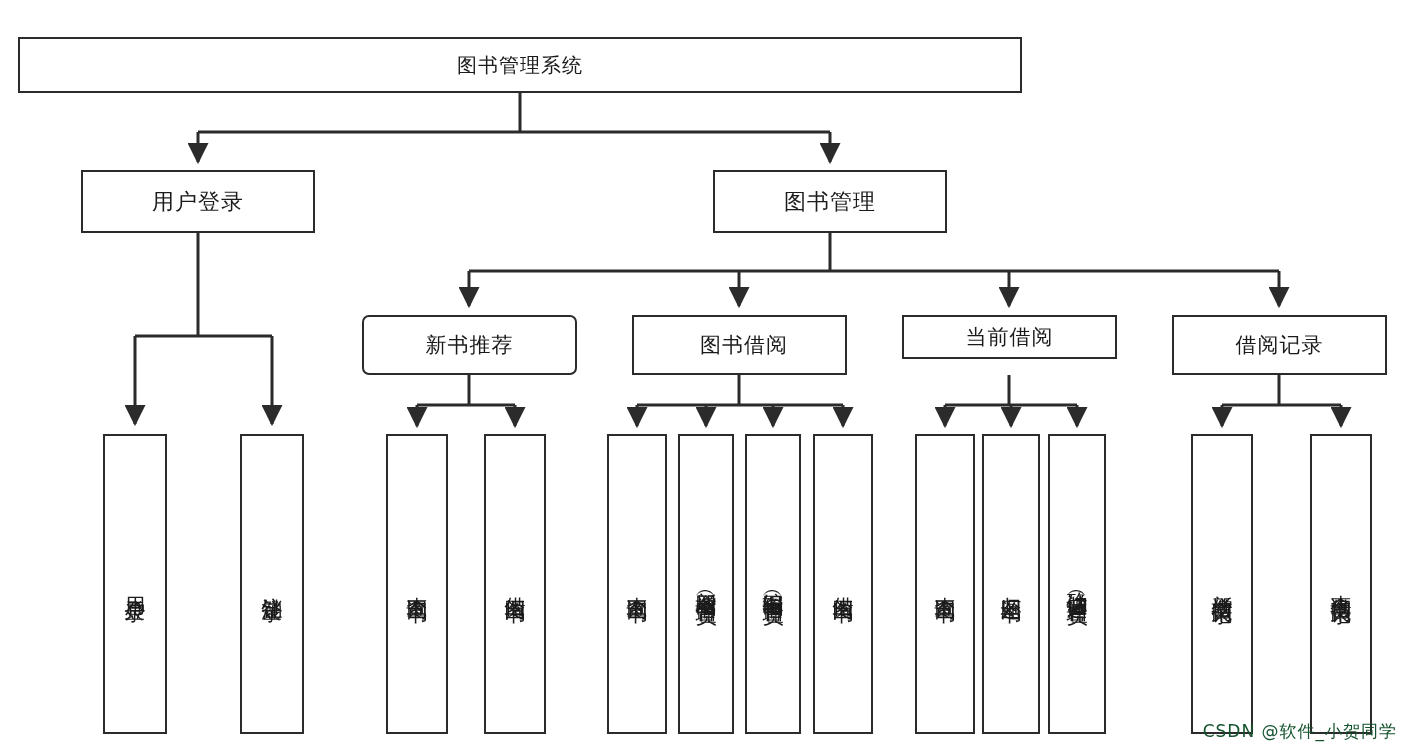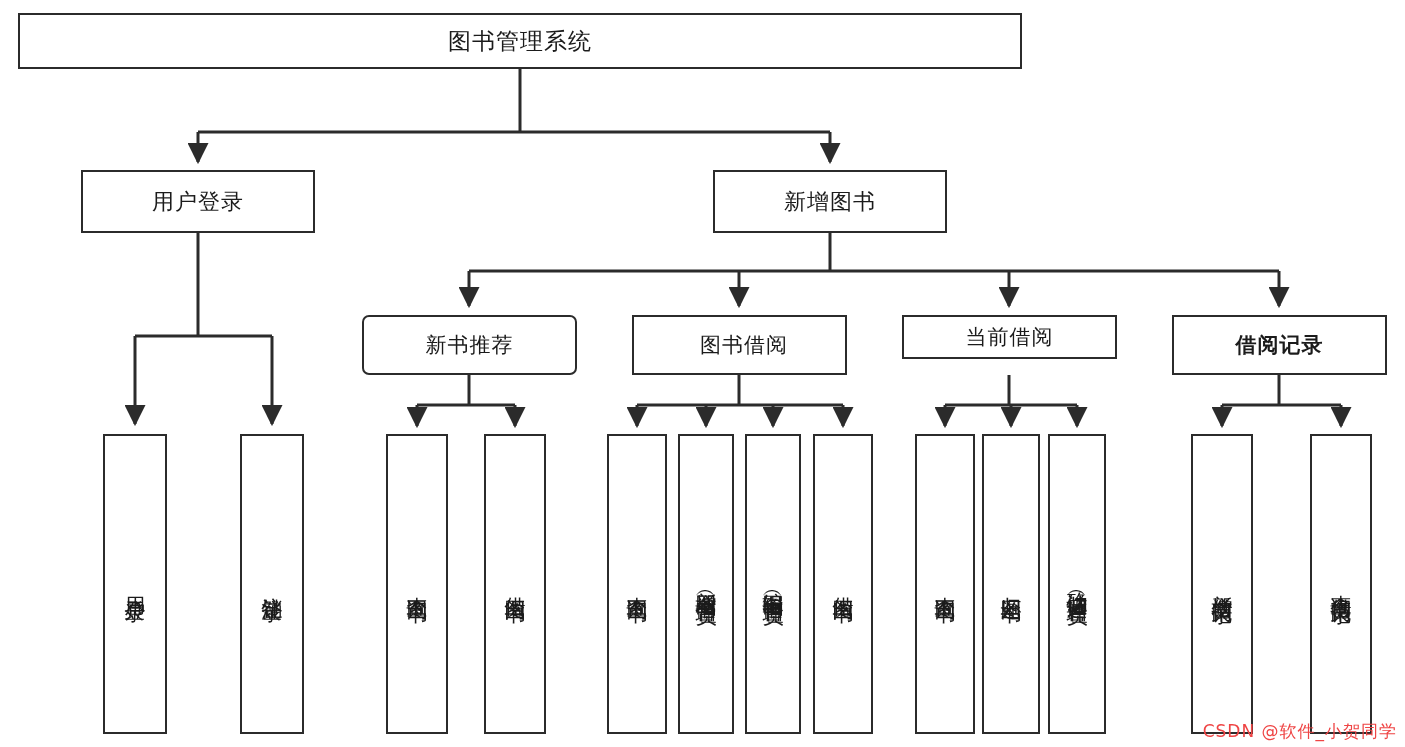--- a/index.html
+++ b/index.html
@@ -31,21 +31,22 @@
     box-sizing: border-box;
     border: 2px solid #2b2b2b;
     background: #ffffff;
     display: flex;
     align-items: center;
     justify-content: center;
     text-align: center;
     color: #1b1b1b;
   }
   .node.root {
-    font-size: 23px;
+    font-size: 20px;
+    margin-top: 24px;
   }
   .node.level2 {
     font-size: 22px;
   }
   .node.level3 {
     font-size: 21px;
   }
   .node.leaf {
     font-size: 21px;
     align-items: center;
@@ -63,21 +64,21 @@
   .node .hlabel {
     display: block;
     white-space: nowrap;
     letter-spacing: 1px;
   }
   #watermark {
     position: absolute;
     right: 8px;
     bottom: 4px;
     font-size: 17px;
-    color: #ef4444;
+    color: #14532d;
     letter-spacing: 1px;
     white-space: nowrap;
     user-select: none;
   }
 </style>
 </head>
 <body>
 
 <div id="diagram-canvas">
 
@@ -132,33 +133,33 @@
   </svg>
 
   <div class="node root" style="left:18px; top:13px; width:1004px; height:56px;">
     <span class="hlabel">图书管理系统</span>
   </div>
 
   <div class="node level2" style="left:81px; top:170px; width:234px; height:63px;">
     <span class="hlabel">用户登录</span>
   </div>
   <div class="node level2" style="left:713px; top:170px; width:234px; height:63px;">
-    <span class="hlabel">新增图书</span>
+    <span class="hlabel">图书管理</span>
   </div>
 
   <div class="node level3" style="left:362px; top:315px; width:215px; height:60px;border-radius:7px;">
     <span class="hlabel">新书推荐</span>
   </div>
   <div class="node level3" style="left:632px; top:315px; width:215px; height:60px;padding-left:9px;">
     <span class="hlabel">图书借阅</span>
   </div>
   <div class="node level3" style="left:902px; top:315px; width:215px; height:44px;">
     <span class="hlabel">当前借阅</span>
   </div>
-  <div class="node level3" style="left:1172px; top:315px; width:215px; height:60px;font-weight:bold;">
+  <div class="node level3" style="left:1172px; top:315px; width:215px; height:60px;">
     <span class="hlabel">借阅记录</span>
   </div>
 
   <div class="node leaf" style="left:103px; top:434px; width:64px; height:300px;">
     <span class="vlabel">用户登录</span>
   </div>
   <div class="node leaf" style="left:240px; top:434px; width:64px; height:300px;">
     <span class="vlabel">注销登录</span>
   </div>
 

